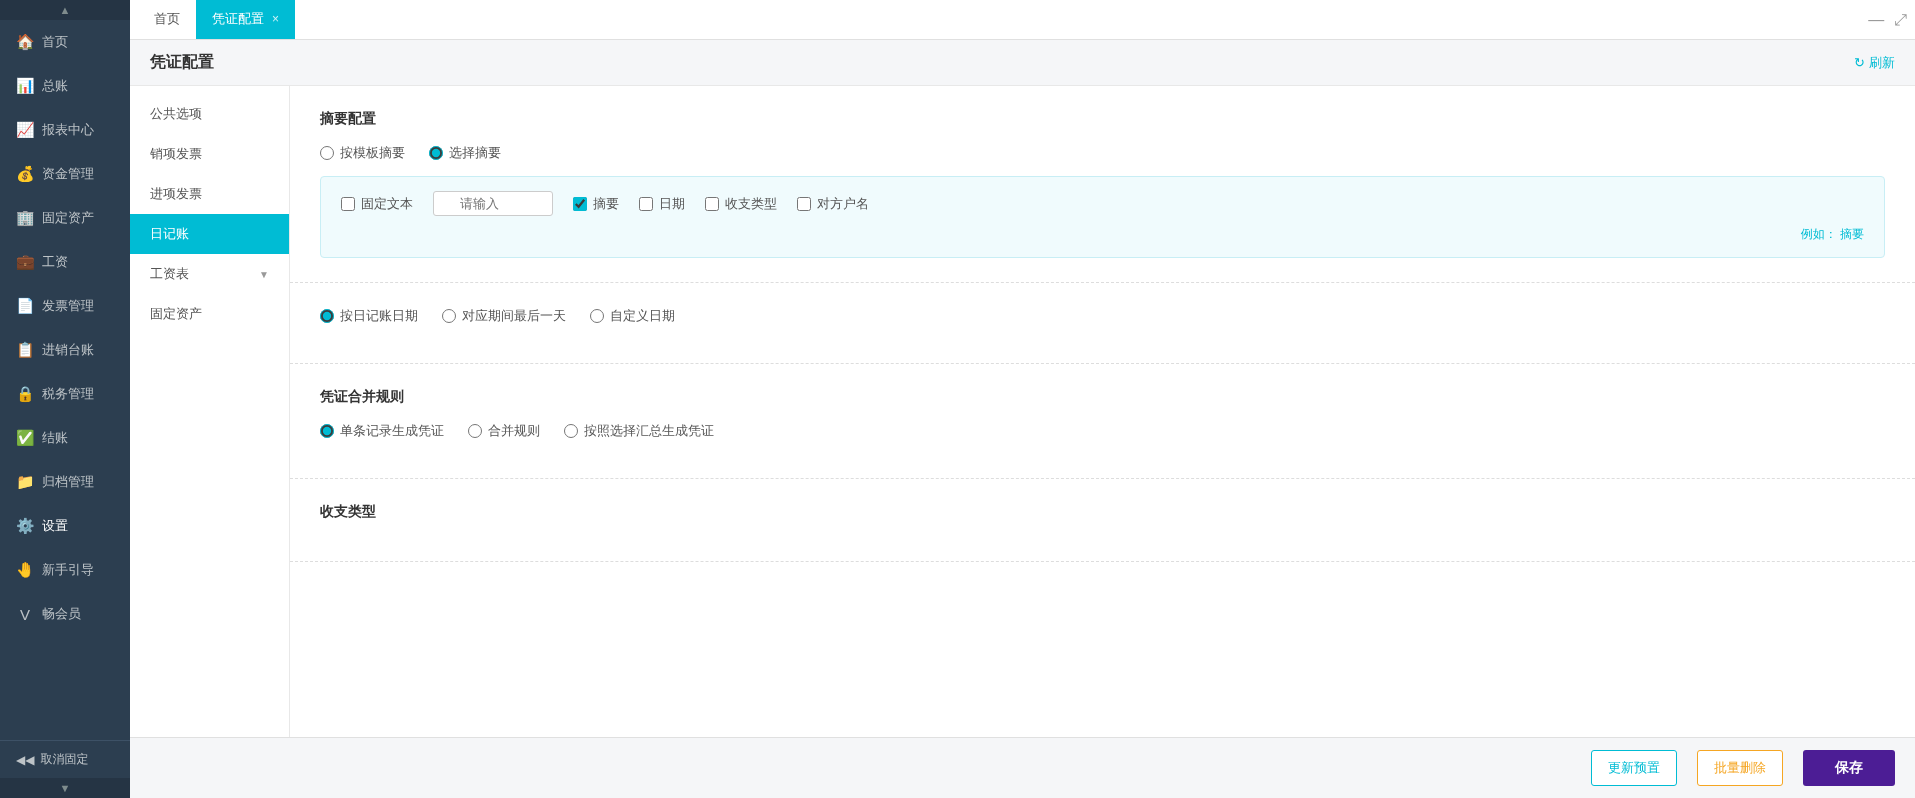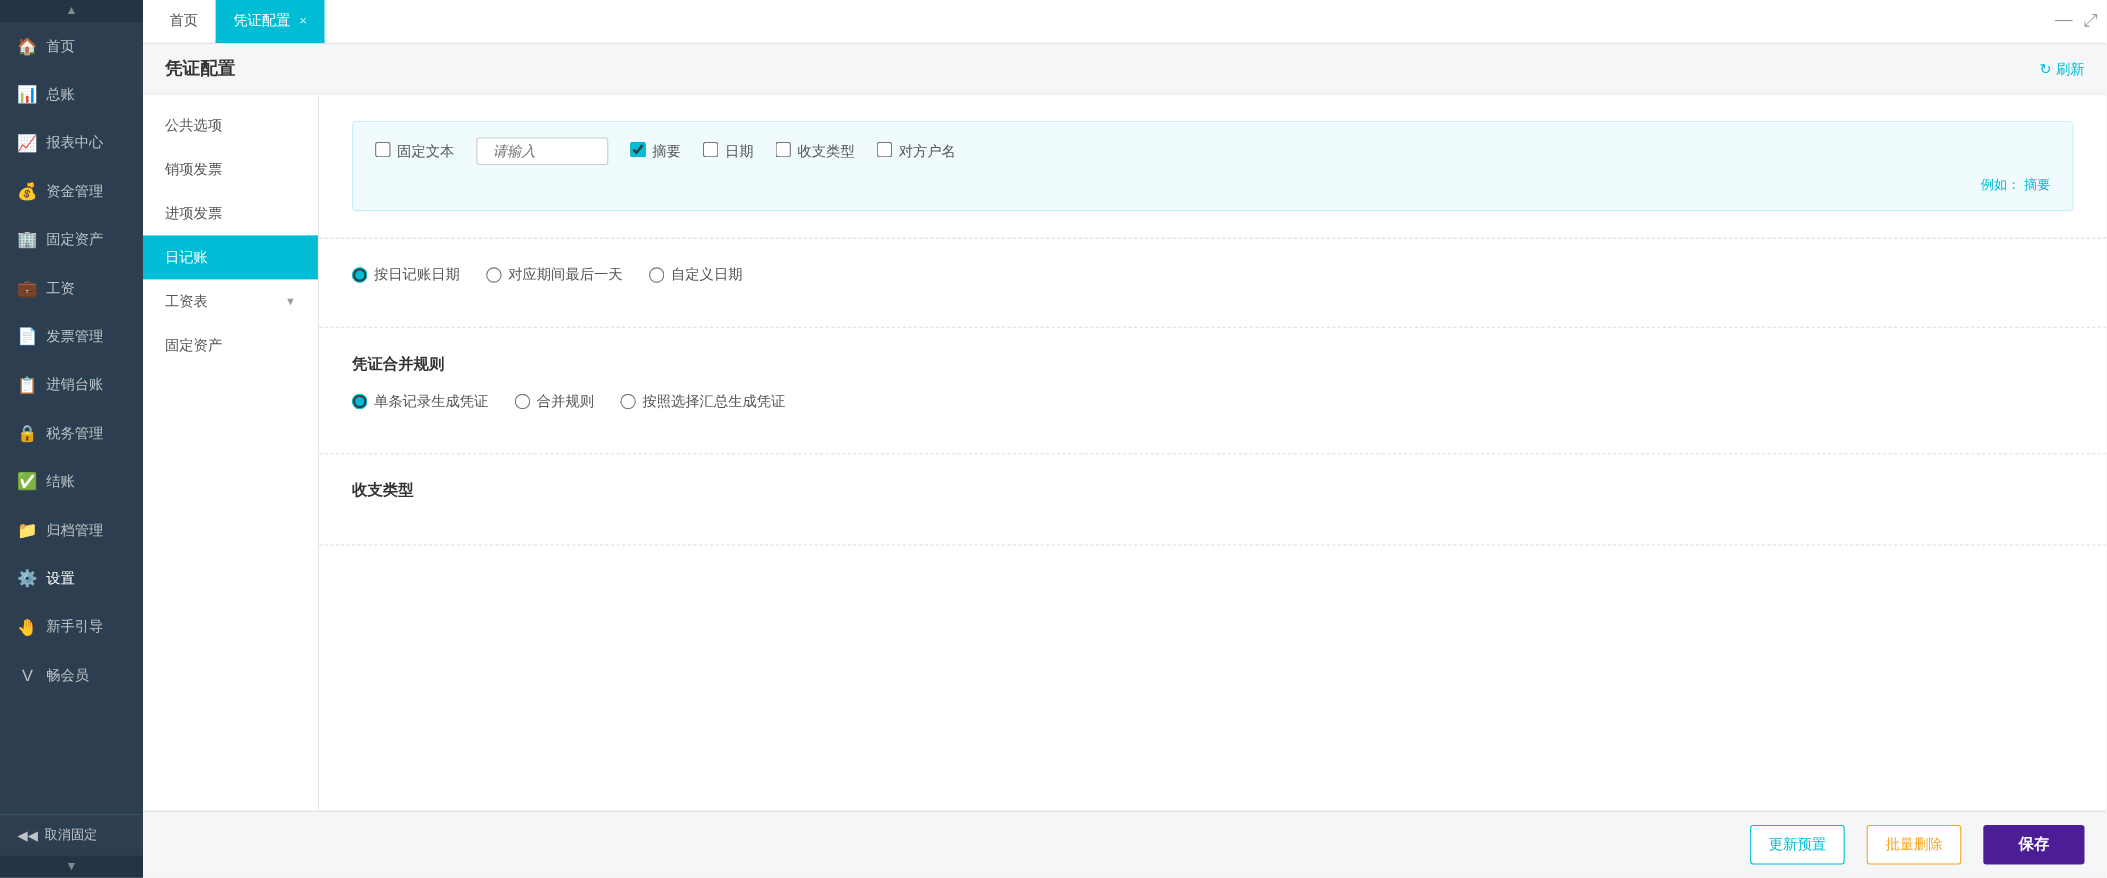--- a/index.html
+++ b/index.html
@@ -202,39 +202,39 @@
       padding: 14px 20px;
     }
     .checkbox-row {
       display: flex;
       align-items: center;
       gap: 20px;
       flex-wrap: wrap;
     }
     .checkbox-label {
       display: flex;
+      align-items: center;
       gap: 6px;
       cursor: pointer;
       color: #555;
       font-size: 13px;
     }
     .checkbox-label input[type="checkbox"] {
       accent-color: #00bcd4;
       width: 14px;
       height: 14px;
     }
     .text-input {
       border: 1px solid #ccc;
       border-radius: 3px;
-      padding: 4px 14px;
+      padding: 4px 26px;
       font-size: 13px;
       width: 120px;
       outline: none;
       color: #0f172a;
-      font-style: italic;
     }
     .example-text {
       margin-top: 10px;
       color: #00bcd4;
       font-size: 12px;
       text-align: right;
     }
 
     
     .bottom-bar {
@@ -403,20 +403,31 @@
             <span class="chevron">▼</span>
           </div>
           <div class="left-nav-item">
             <span>固定资产</span>
           </div>
         </div>
 
       <div class="right-content">
 
         <div class="section">
+          <div class="section-title">摘要配置</div>
+          <div class="radio-group">
+            <label class="radio-label">
+              <input type="radio" name="summary-type" style="">
+              <span>按模板摘要</span>
+            </label>
+            <label class="radio-label">
+              <input type="radio" name="summary-type" checked="" style="">
+              <span>选择摘要</span>
+            </label>
+          </div>
           <div class="summary-box">
             <div class="checkbox-row">
               <label class="checkbox-label">
                 <input type="checkbox" style="">
                 <span>固定文本</span>
               </label>
               <input class="text-input" type="text" placeholder="请输入" style="">
               <label class="checkbox-label">
                 <input type="checkbox" checked="" style="">
                 <span>摘要</span>

